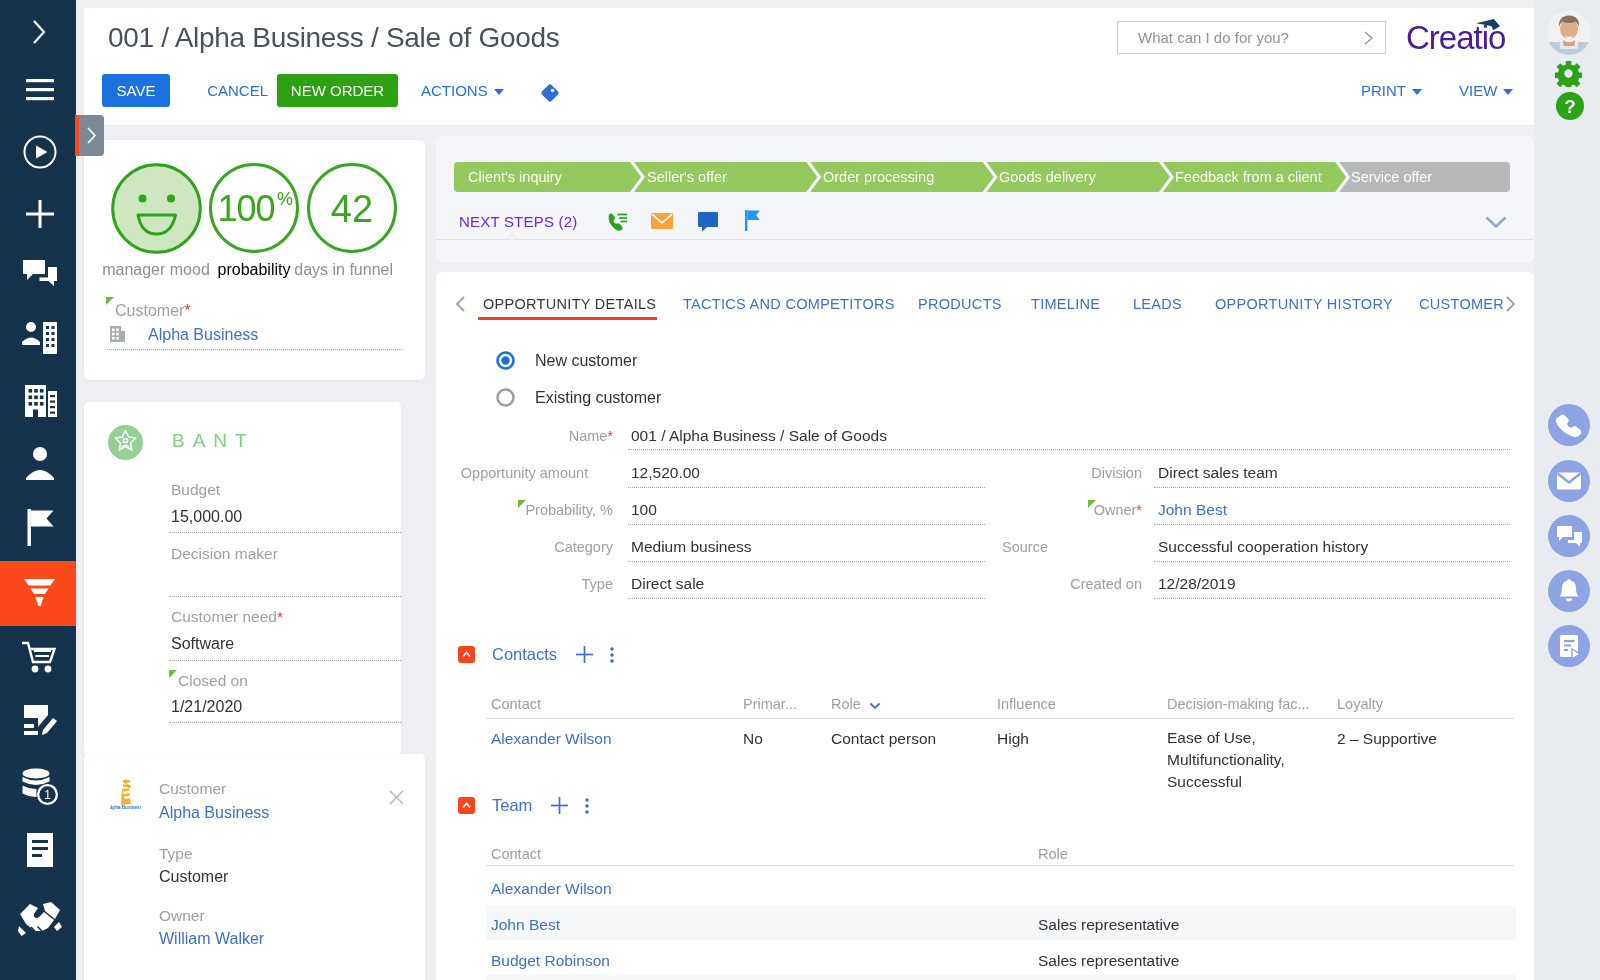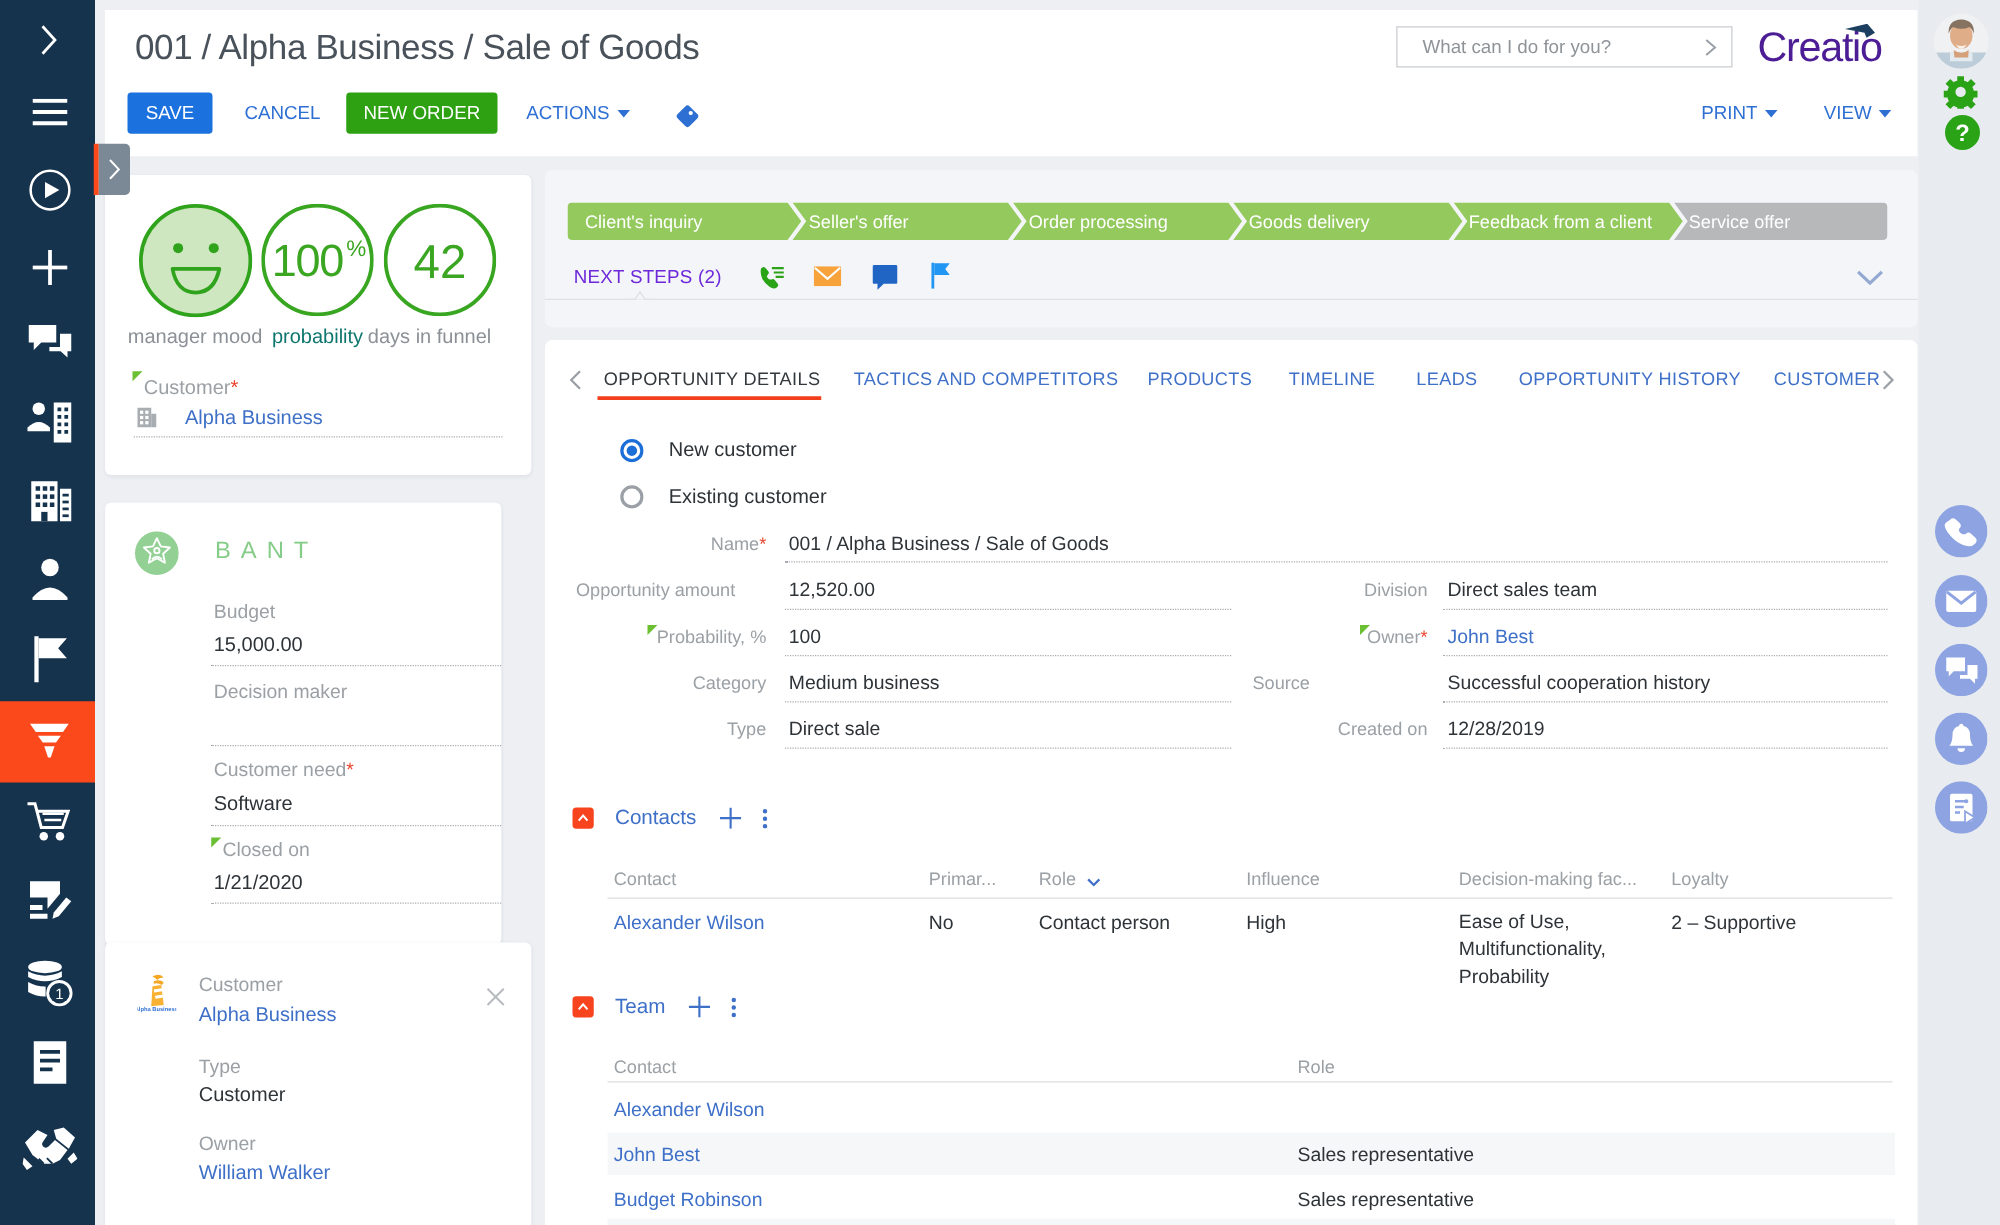--- a/index.html
+++ b/index.html
@@ -211,21 +211,21 @@
         <line x1="16" y1="25" x2="20" y2="25"></line>
       </g>
       <circle cx="25" cy="16" r="1.6" fill="#8da3e2"></circle>
       <path d="M24 24 l8 5 l-8 5 z" fill="#fff" stroke="#8da3e2" stroke-width="1.4"></path>
     </svg>
 </div>
 
 <div class="abs" id="header" style="left:84px;top:8px;width:1450px;height:117px;background:#fff">
 <div class="abs" style="left:24px;top:14px;font-size:28px;color:#49525a;letter-spacing:-0.3px">001 / Alpha Business / Sale of Goods</div>
 <div class="abs" style="left:18px;top:66px;width:68px;height:33px;background:#1b71dd;border-radius:3px;color:#fff;font-size:15px;text-align:center;line-height:33px">SAVE</div>
-<div class="abs" style="left:100px;top:66px;width:84px;height:33px;color:#2e6fd4;font-size:15px;text-align:center;line-height:33px">CANCEL</div>
+<div class="abs" style="left:100px;top:66px;width:84px;height:33px;color:#2e6fd4;font-size:15px;text-align:right;line-height:33px">CANCEL</div>
 <div class="abs" style="left:193px;top:66px;width:121px;height:33px;background:#2da112;border-radius:3px;color:#fff;font-size:15px;text-align:center;line-height:33px">NEW ORDER</div>
 <div class="abs" style="left:337px;top:66px;height:33px;color:#2e6fd4;font-size:15px;line-height:33px">ACTIONS<span class="caret"></span></div>
 <svg class="abs" style="left:456px;top:75px" width="20" height="20" viewBox="0 0 20 20">
       <rect x="3.2" y="3.2" width="13.6" height="13.6" rx="2.5" fill="#2e6fd4" transform="rotate(45 10 10)"></rect>
       <circle cx="12.6" cy="7.4" r="1.7" fill="#fff"></circle>
     </svg>
 <div class="abs" style="left:1033px;top:13px;width:269px;height:33px;border:1px solid #c9ccd0;background:#fff">
   <div class="abs" style="left:20px;top:0;line-height:31px;font-size:15px;color:#8e9398">What can I do for you?</div>
   <svg class="abs" style="left:243px;top:8px" width="14" height="16" viewBox="0 0 14 16">
         <polyline points="4,2 11,8 4,14" fill="none" stroke="#9aa0a6" stroke-width="1.6"></polyline>
@@ -249,21 +249,21 @@
   <svg class="abs" style="left:125px;top:23px" width="90" height="90" viewBox="0 0 90 90">
       <circle cx="45" cy="45" r="43.5" fill="#fff" stroke="#39a621" stroke-width="3"></circle>
       <text x="37" y="58" text-anchor="middle" font-size="36" fill="#3aa621" font-family="Liberation Sans" letter-spacing="-1">100</text>
       <text x="76" y="42" text-anchor="middle" font-size="18" fill="#3aa621" font-family="Liberation Sans">%</text>
     </svg>
   <svg class="abs" style="left:223px;top:23px" width="90" height="90" viewBox="0 0 90 90">
       <circle cx="45" cy="45" r="43.5" fill="#fff" stroke="#39a621" stroke-width="3"></circle>
       <text x="45" y="59" text-anchor="middle" font-size="38" fill="#3aa621" font-family="Liberation Sans">42</text>
     </svg>
   <div class="abs" style="left:14px;top:121px;width:116px;text-align:center;font-size:16px;color:#8b9096;white-space:nowrap">manager mood</div>
-  <div class="abs" style="left:125px;top:121px;width:90px;text-align:center;font-size:16px;color:#0f766e;white-space:nowrap">probability</div>
+  <div class="abs" style="left:125px;top:121px;width:90px;text-align:center;font-size:16px;color:#000000;white-space:nowrap">probability</div>
   <div class="abs" style="left:199px;top:121px;width:110px;text-align:right;font-size:16px;color:#8b9096;white-space:nowrap">days in funnel</div>
   <div class="gcorner" style="left:22px;top:157px"></div>
   <div class="abs lbl" style="left:31px;top:162px;font-size:16px">Customer<span class="red">*</span></div>
   <svg class="abs" style="left:25px;top:186px" width="17" height="16" viewBox="0 0 17 16">
       <g fill="#a8adb2">
         <rect x="1" y="0" width="11" height="16"></rect>
         <rect x="12" y="5" width="4" height="11"></rect>
         <g fill="#fff">
           <rect x="3" y="2.5" width="2.6" height="2.6"></rect>
           <rect x="7.2" y="2.5" width="2.6" height="2.6"></rect>
@@ -453,21 +453,21 @@
       <polyline points="1.5,1.5 6,6 10.5,1.5" fill="none" stroke="#3e70c8" stroke-width="1.8"></polyline>
     </svg>
   <div class="abs lbl" style="left:561px;top:424px;font-size:14.5px">Influence</div>
   <div class="abs lbl" style="left:731px;top:424px;font-size:14.5px">Decision-making fac...</div>
   <div class="abs lbl" style="left:901px;top:424px;font-size:14.5px">Loyalty</div>
   <div class="abs" style="left:50px;top:446px;width:1028px;border-top:1px solid #dadde0"></div>
   <div class="abs link" style="left:55px;top:458px;font-size:15.5px">Alexander Wilson</div>
   <div class="abs val" style="left:307px;top:458px">No</div>
   <div class="abs val" style="left:395px;top:458px">Contact person</div>
   <div class="abs val" style="left:561px;top:458px">High</div>
-  <div class="abs val" style="left:731px;top:455px;width:160px;line-height:22px">Ease of Use, Multifunctionality, Probability</div>
+  <div class="abs val" style="left:731px;top:455px;width:160px;line-height:22px">Ease of Use, Multifunctionality, Successful</div>
   <div class="abs val" style="left:901px;top:458px">2 – Supportive</div>
 
   <div class="abs" style="left:22px;top:525px;width:17px;height:17px;background:#f8441e;border-radius:3px"></div>
   <svg class="abs" style="left:26px;top:530px" width="9" height="7" viewBox="0 0 9 7">
       <polyline points="1,5.5 4.5,1.5 8,5.5" fill="none" stroke="#fff" stroke-width="1.6"></polyline>
     </svg>
   <div class="abs link" style="left:56px;top:524px;font-size:16.5px">Team</div>
   <svg class="abs" style="left:115px;top:525px" width="17" height="17" viewBox="0 0 17 17">
       <g stroke="#3e70c8" stroke-width="1.7">
         <line x1="8.5" y1="0" x2="8.5" y2="17"></line>

